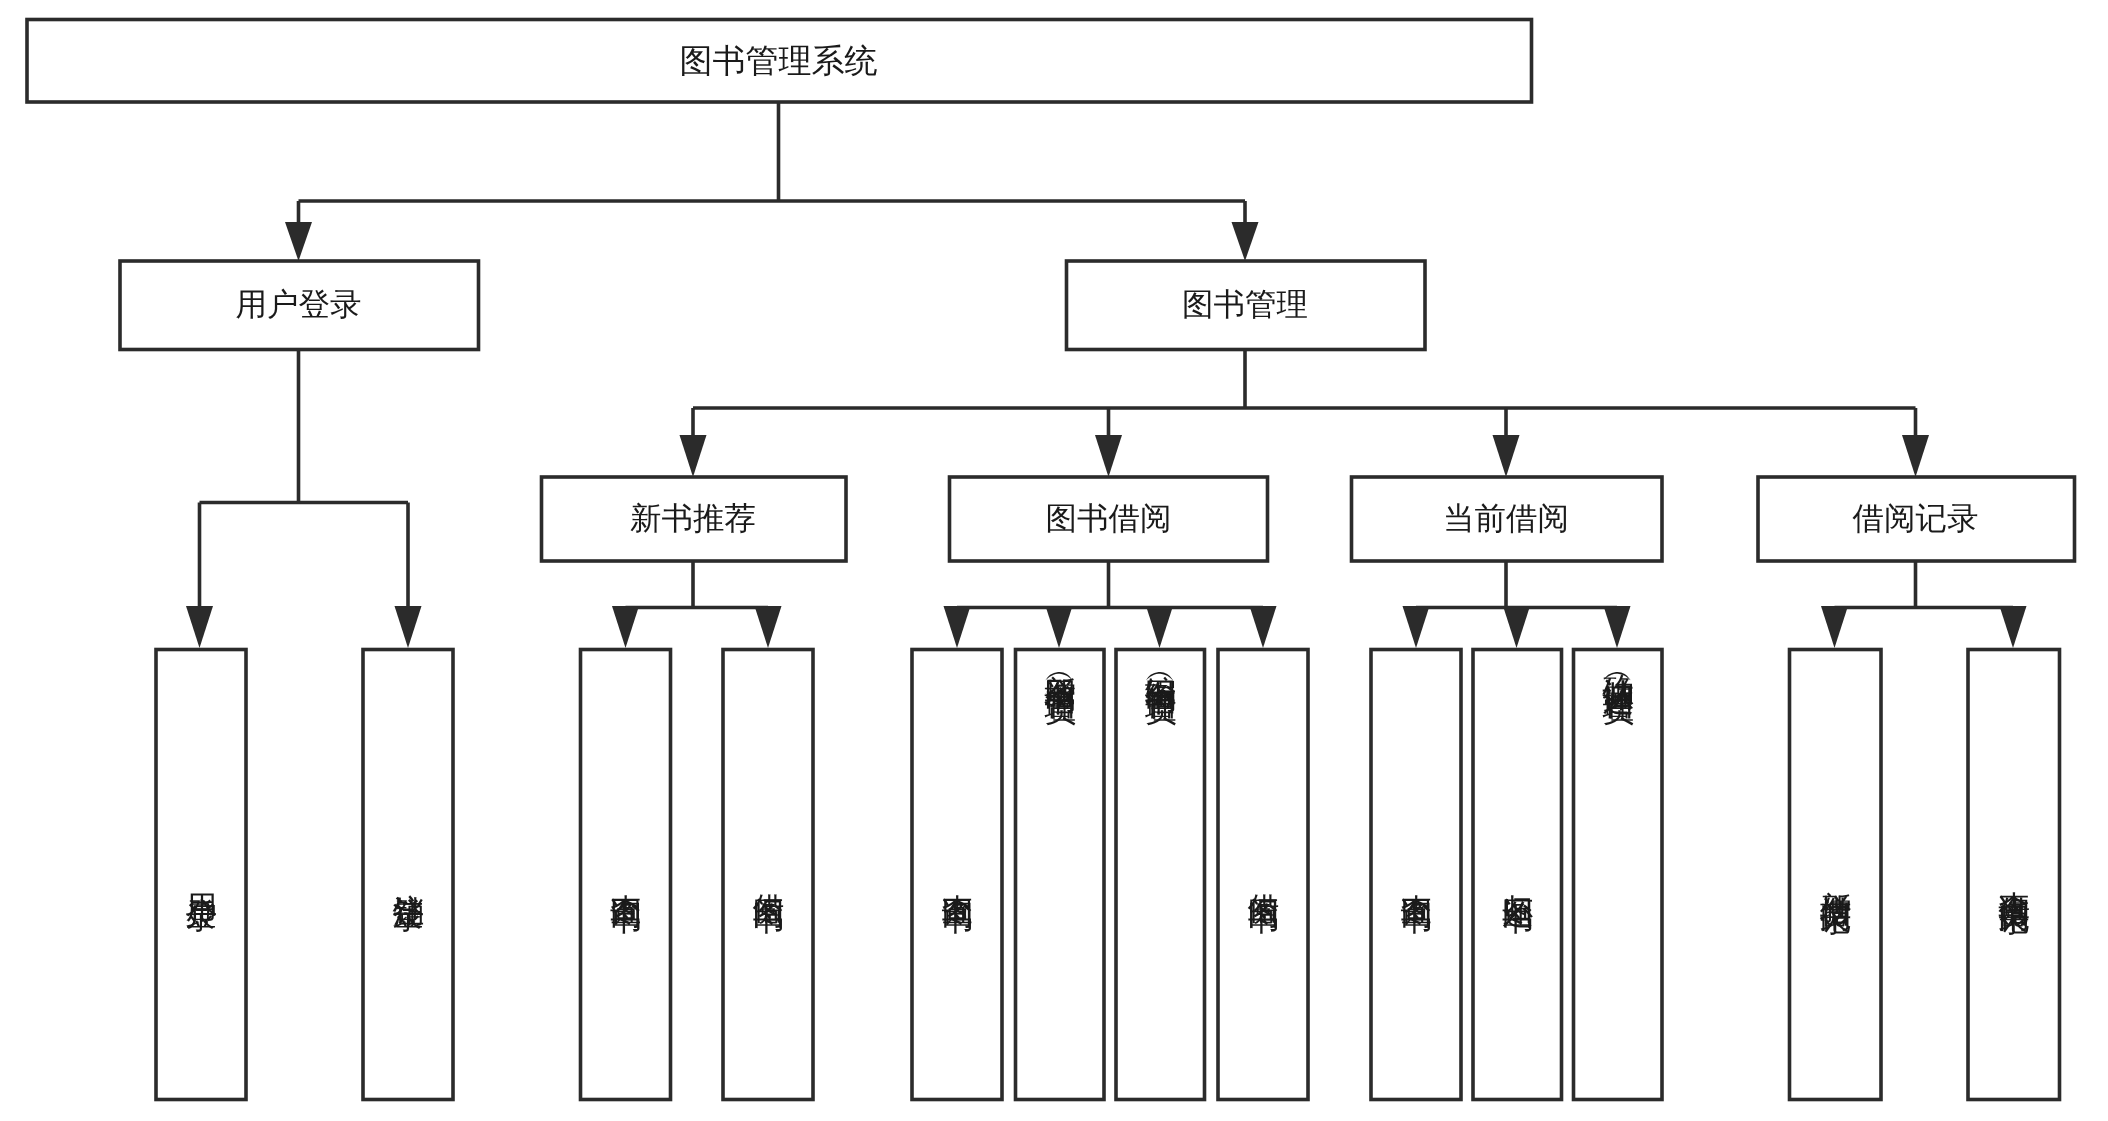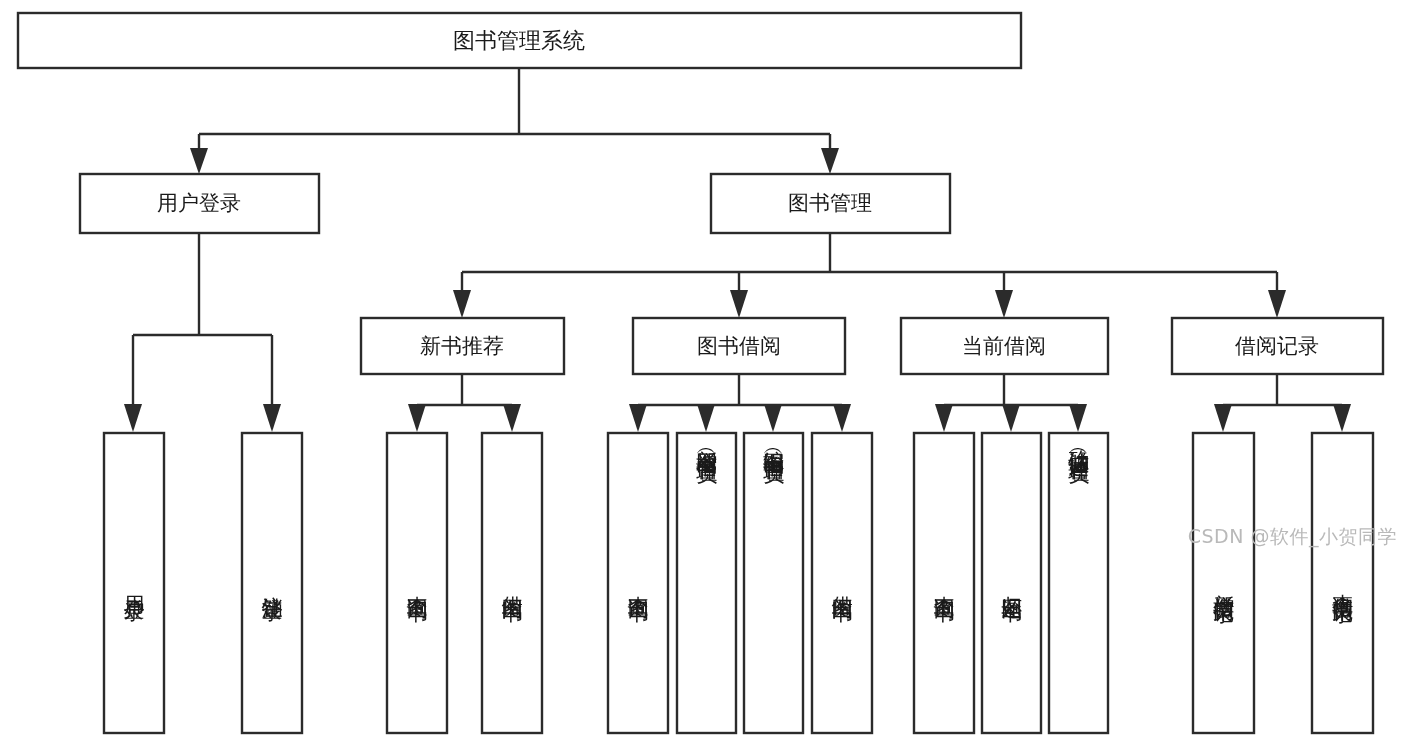--- a/index.html
+++ b/index.html
@@ -250,14 +250,13 @@
     <span class="vlabel-text">确认归还（管理员）</span>
   </div>
 
   <div class="vlabel-wrap" style="left:1193px; top:433px; width:61px; height:300px;">
     <span class="vlabel-text">新增借阅记录</span>
   </div>
   <div class="vlabel-wrap" style="left:1312px; top:433px; width:61px; height:300px;">
     <span class="vlabel-text">查询借阅记录</span>
   </div>
 
-  <div class="watermark">CSDN @软件_小贺同学</div>
 </div>
 
 </body></html>

